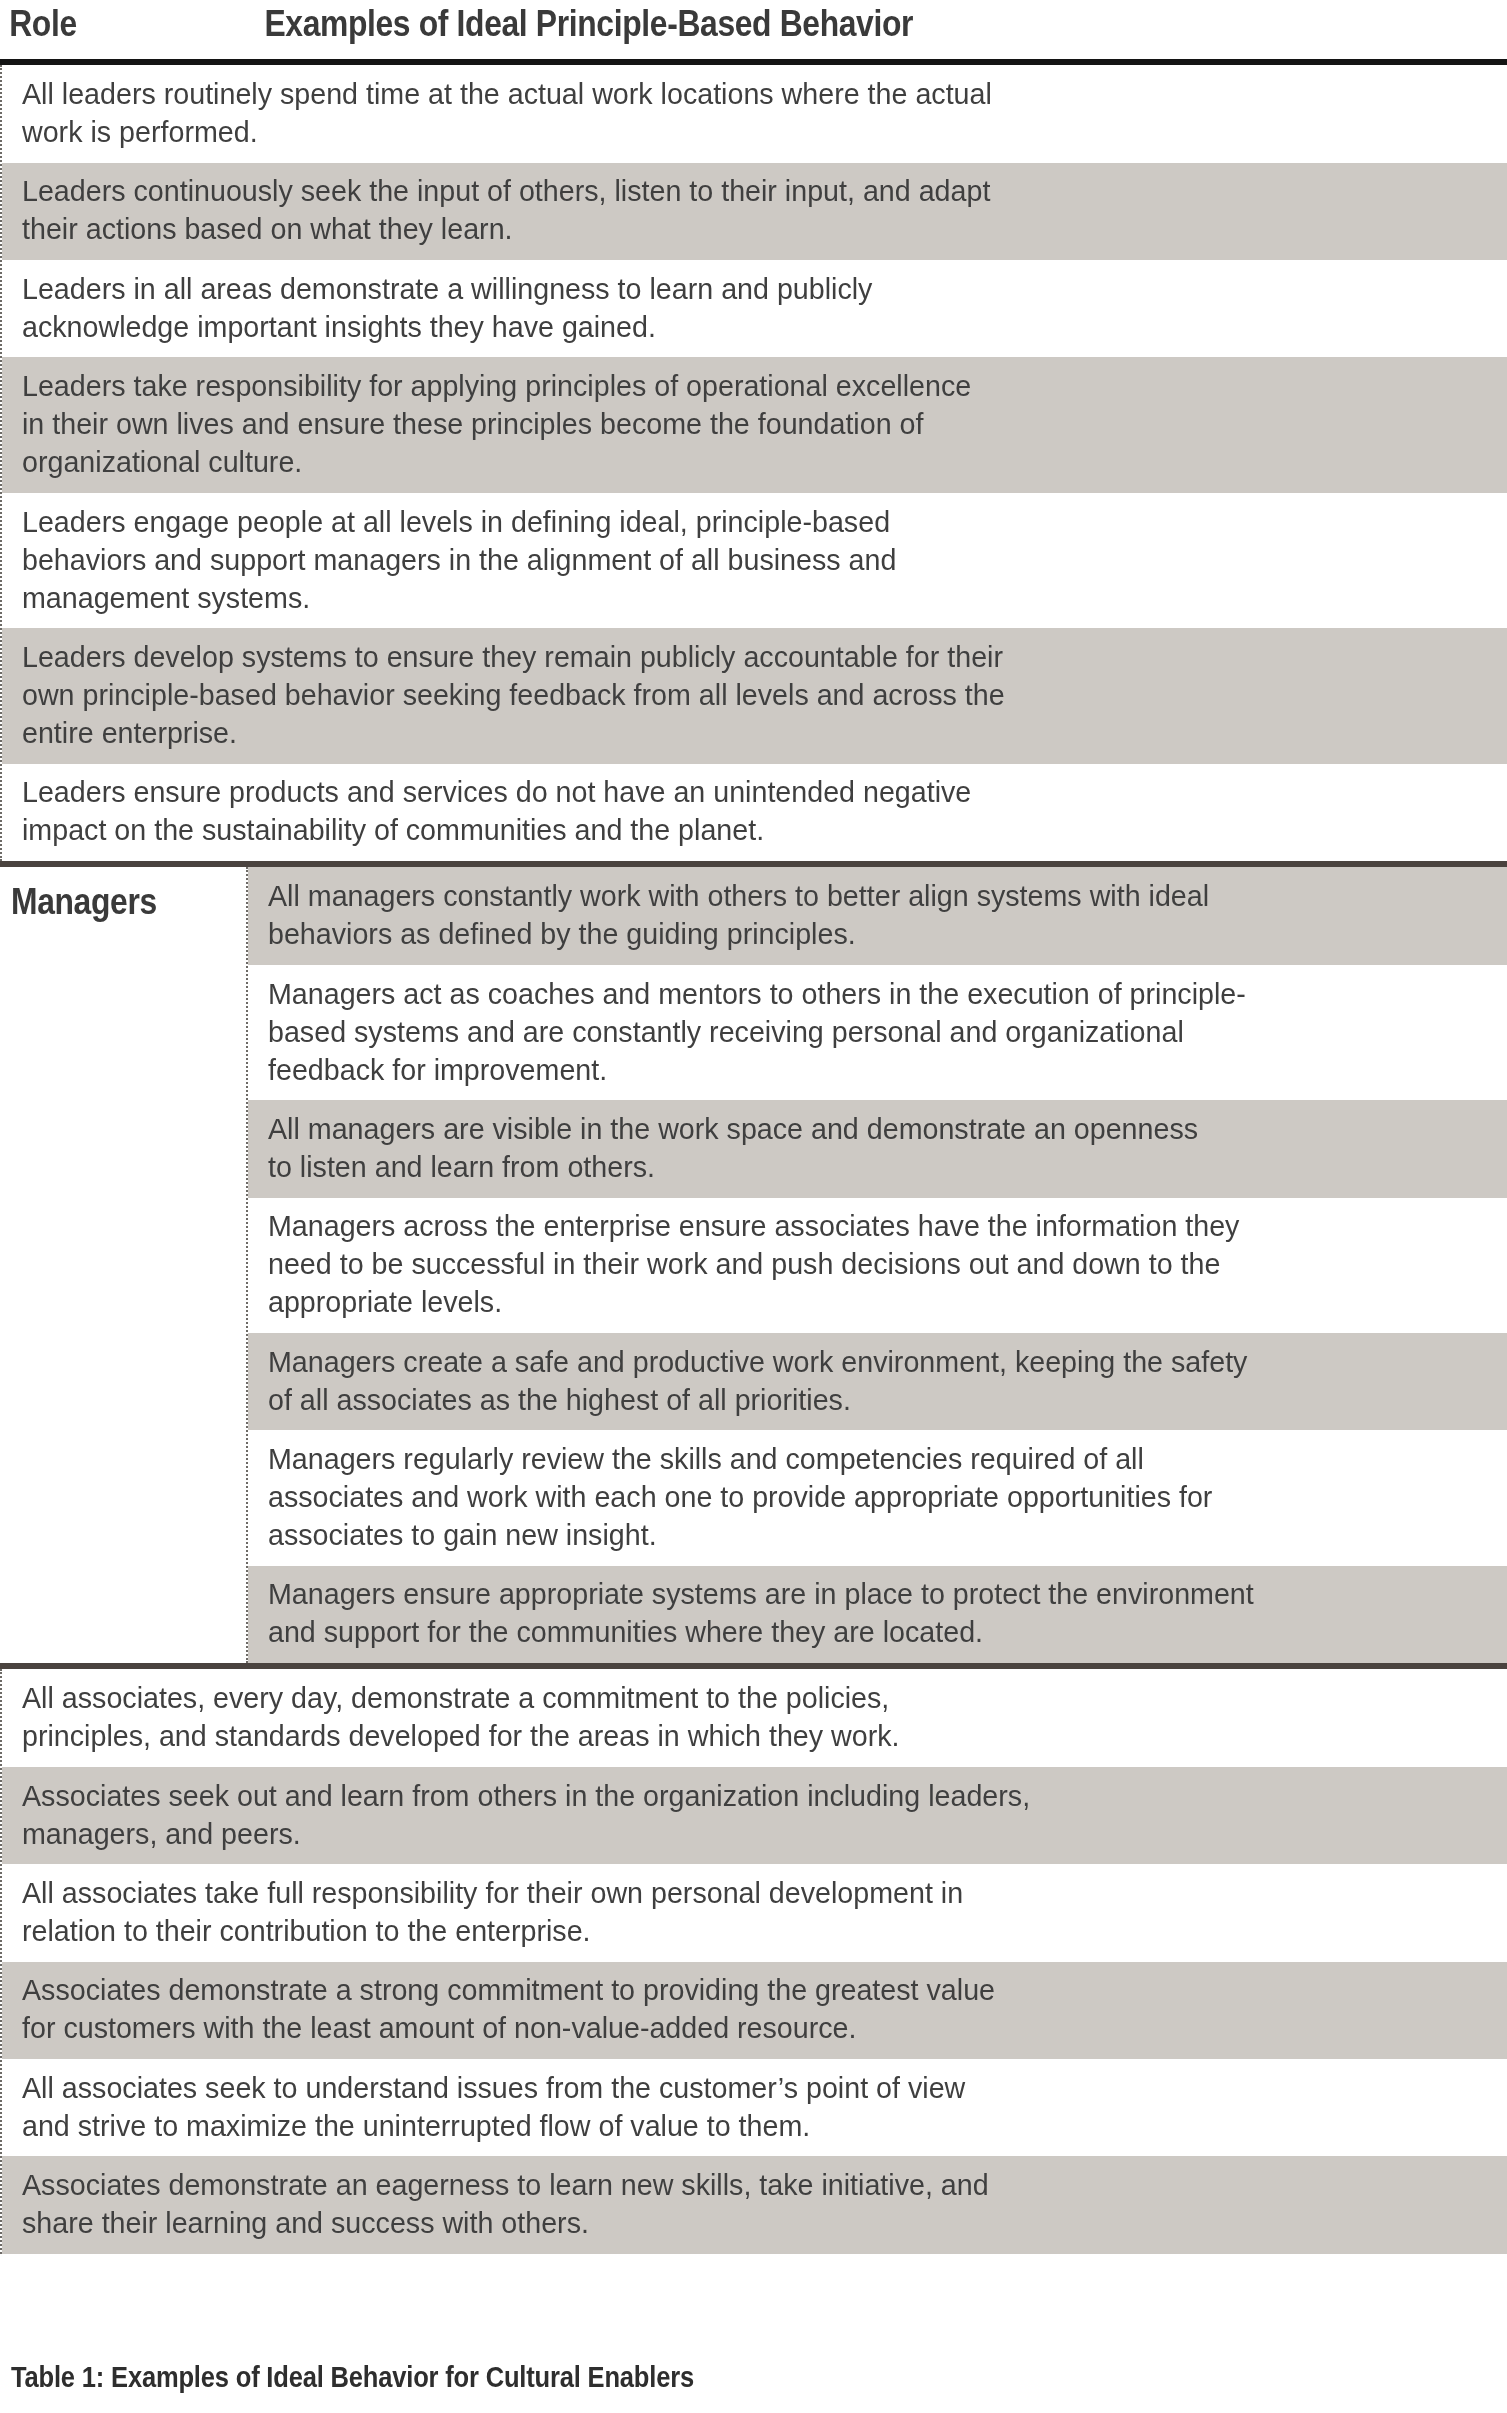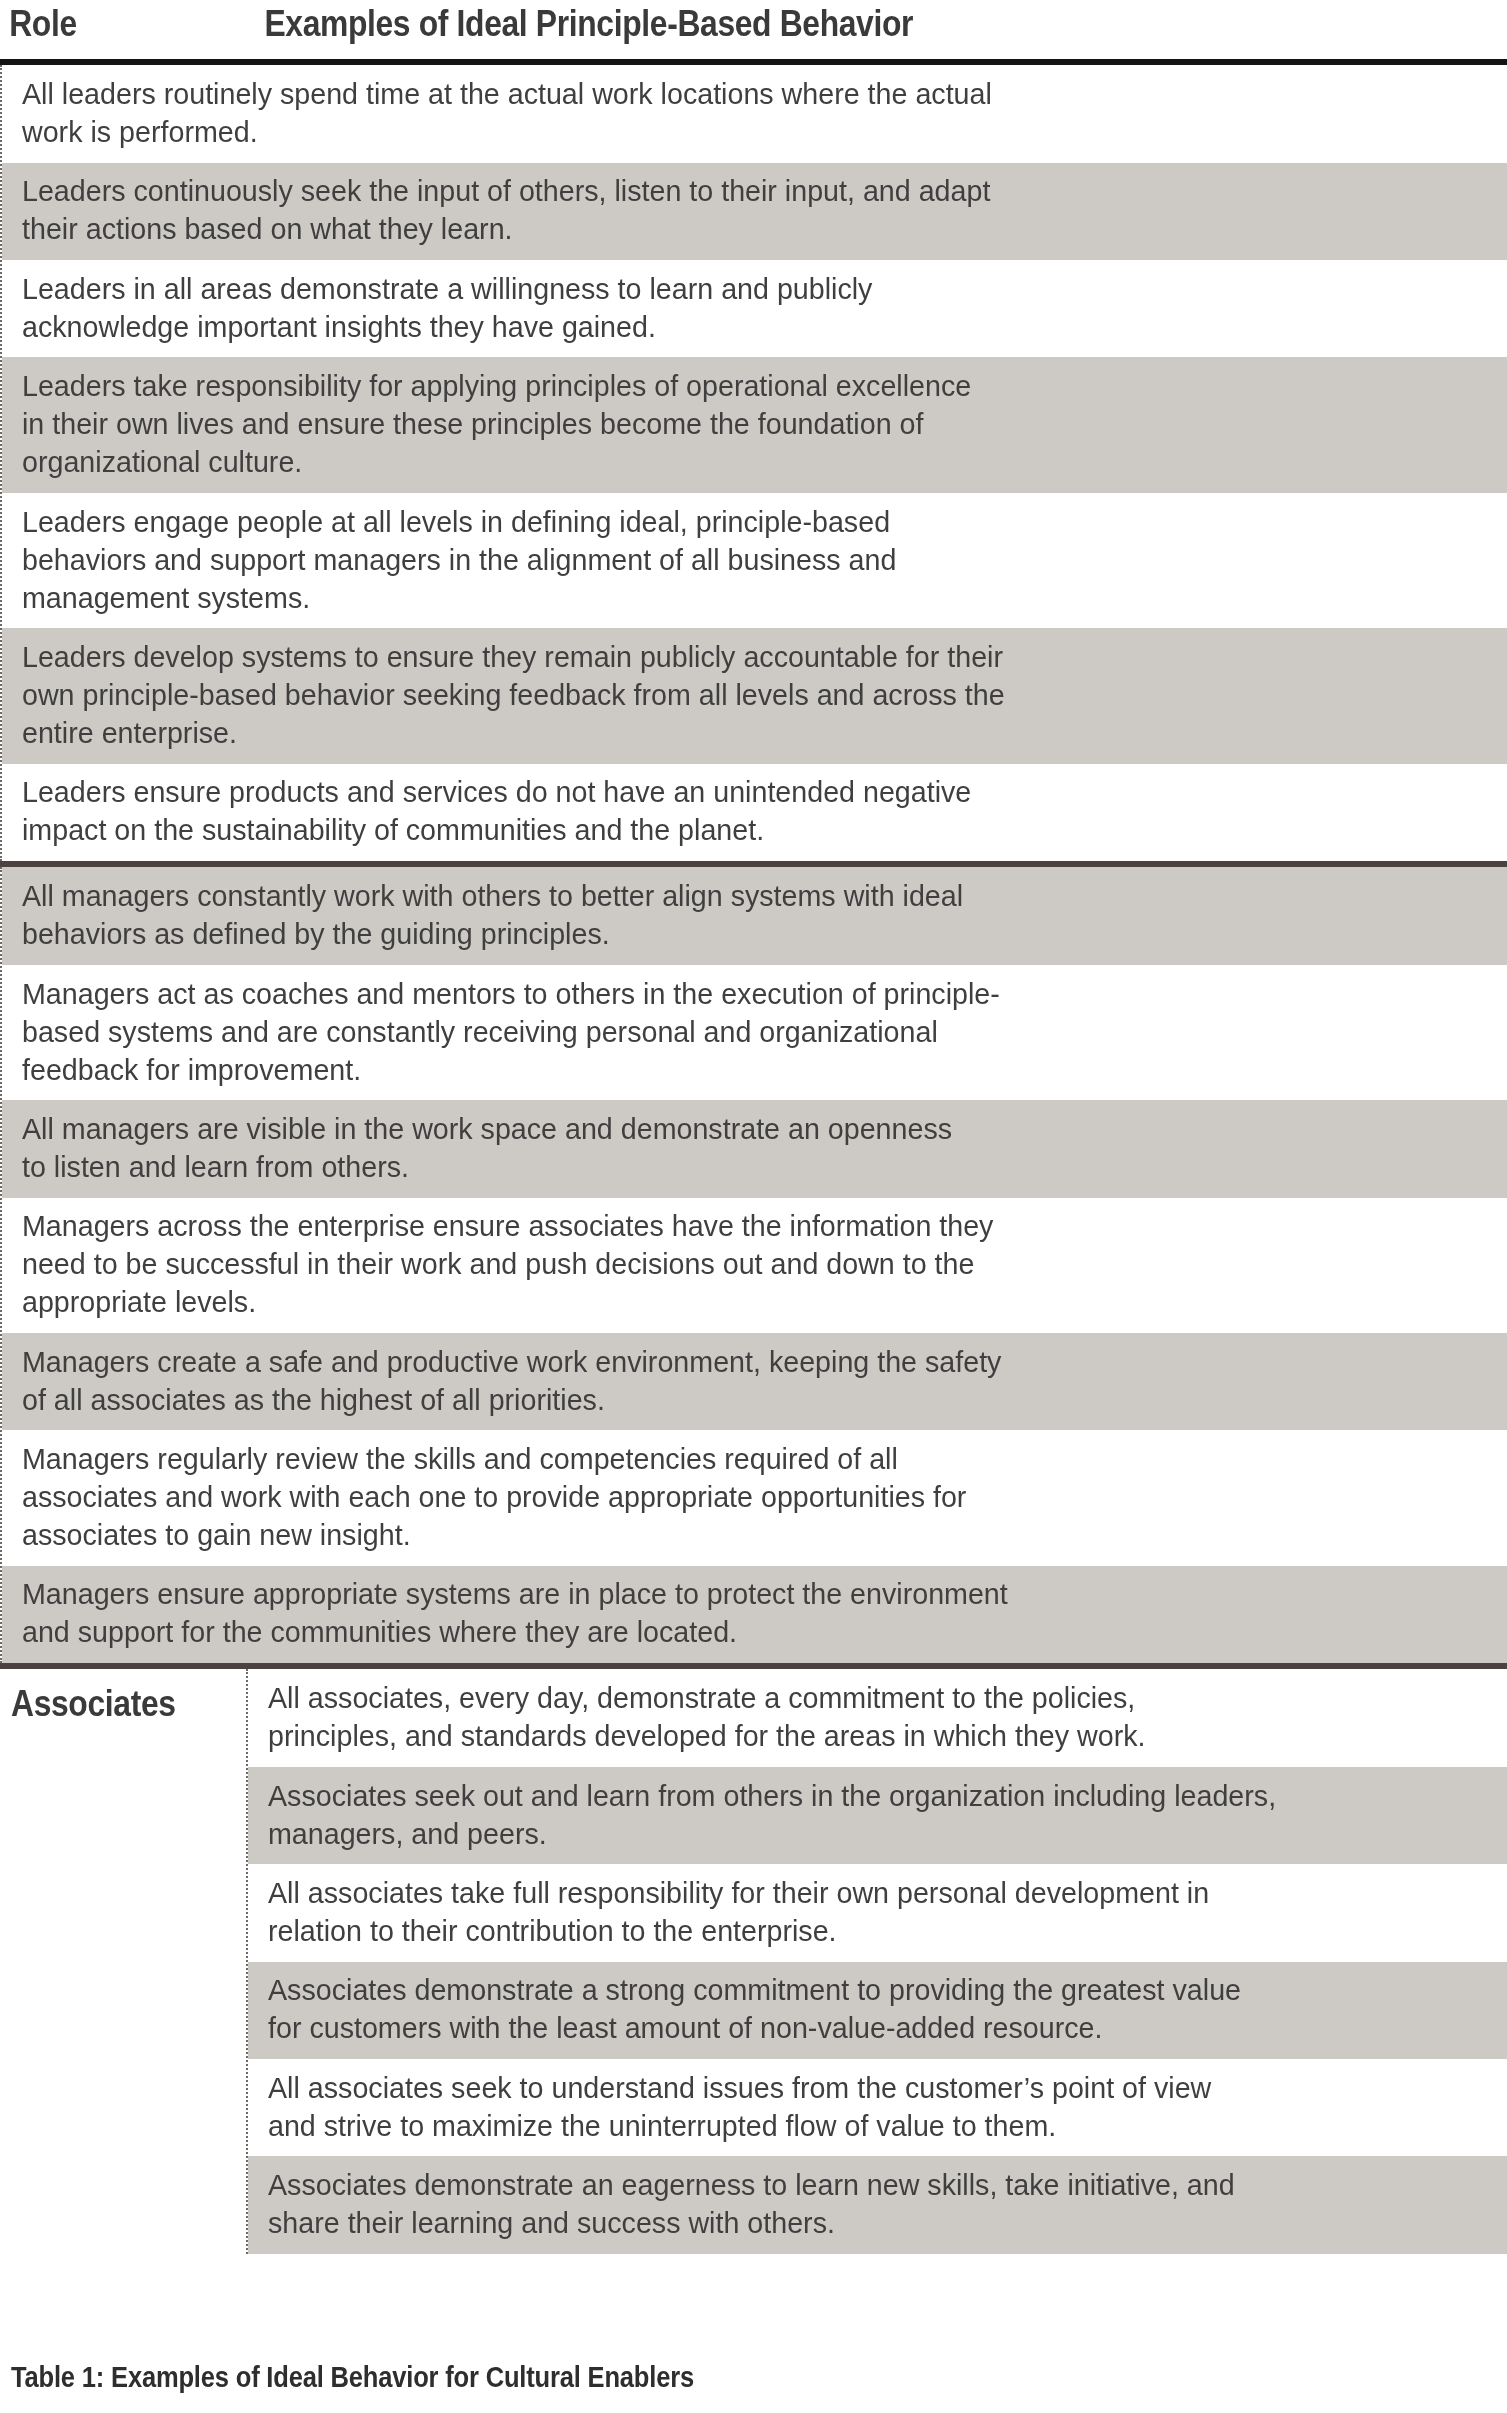--- a/index.html
+++ b/index.html
@@ -185,20 +185,21 @@
 entire enterprise.</p>
             </div>
             <div class="row plain">
               <p class="row-text">Leaders ensure products and services do not have an unintended negative
 impact on the sustainability of communities and the planet.</p>
             </div>
           </div>
         </div>
         <div class="rule-section"></div>
         <div class="section">
+          <div class="role-cell"><span class="role-label">Managers</span></div>
           <div class="rows-cell">
             <div class="row shaded">
               <p class="row-text">All managers constantly work with others to better align systems with ideal
 behaviors as defined by the guiding principles.</p>
             </div>
             <div class="row plain">
               <p class="row-text">Managers act as coaches and mentors to others in the execution of principle-
 based systems and are constantly receiving personal and organizational
 feedback for improvement.</p>
             </div>
@@ -221,21 +222,20 @@
 associates to gain new insight.</p>
             </div>
             <div class="row shaded">
               <p class="row-text">Managers ensure appropriate systems are in place to protect the environment
 and support for the communities where they are located.</p>
             </div>
           </div>
         </div>
         <div class="rule-section"></div>
         <div class="section">
-          <div class="role-cell"><span class="role-label">Associates</span></div>
           <div class="rows-cell">
             <div class="row plain">
               <p class="row-text">All associates, every day, demonstrate a commitment to the policies,
 principles, and standards developed for the areas in which they work.</p>
             </div>
             <div class="row shaded">
               <p class="row-text">Associates seek out and learn from others in the organization including leaders,
 managers, and peers.</p>
             </div>
             <div class="row plain">

